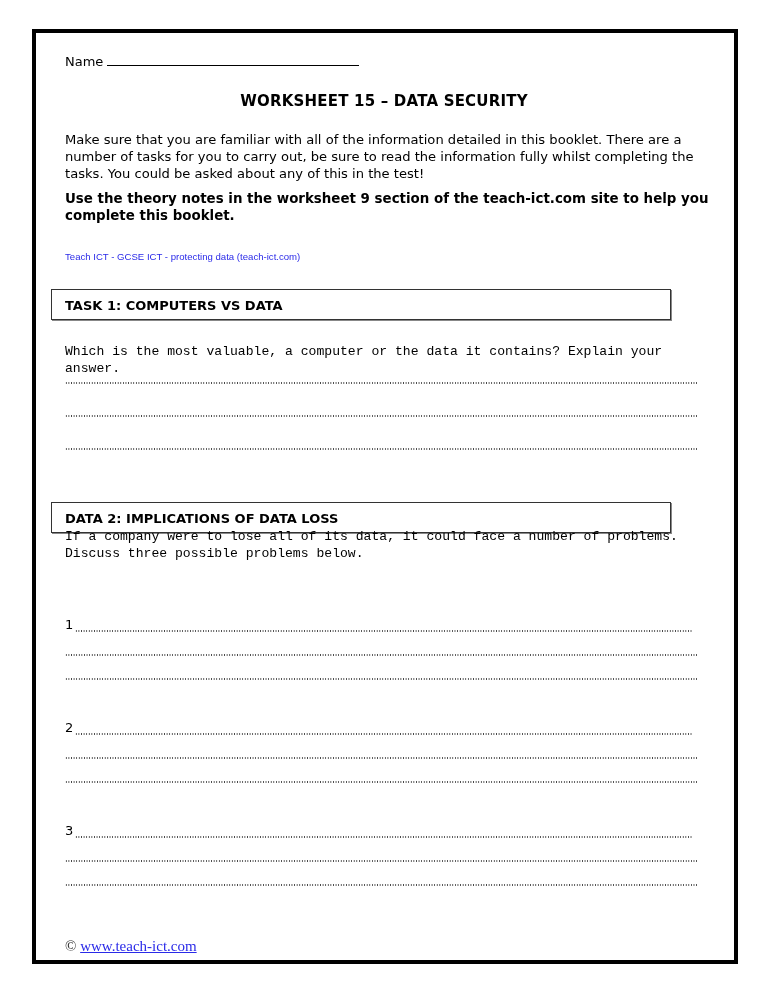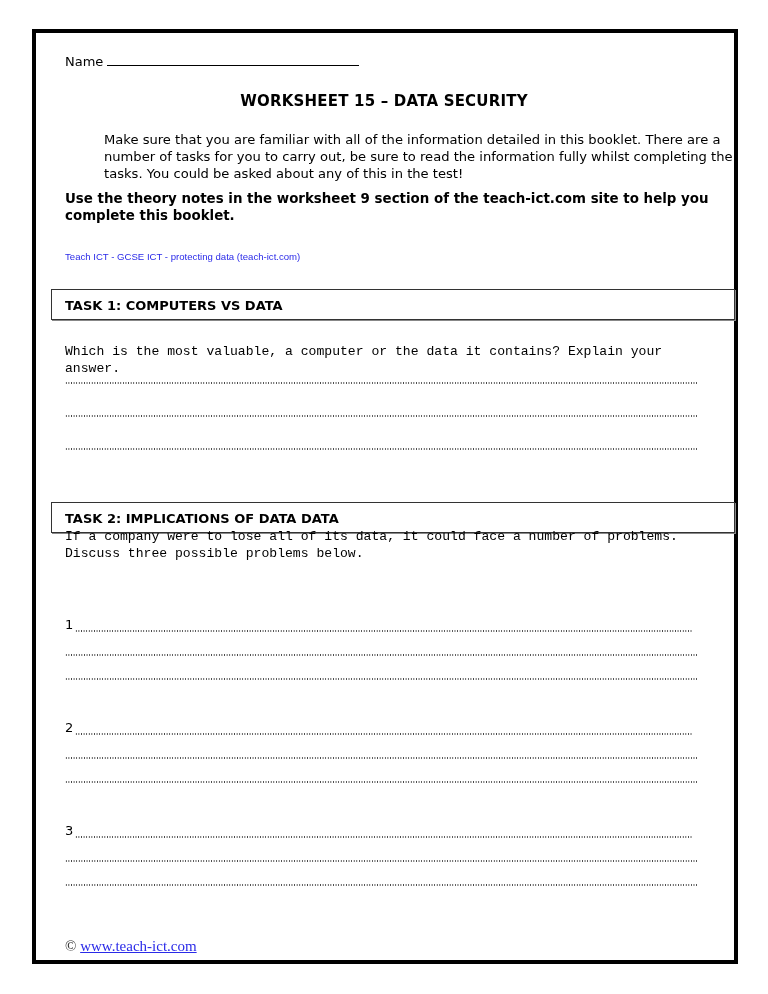--- a/index.html
+++ b/index.html
@@ -5,25 +5,25 @@
     html, body { margin: 0; padding: 0; background: #ffffff; }
     body { width: 768px; height: 994px; position: relative; overflow: hidden; font-family: "DejaVu Sans", sans-serif; color: #000; }
     .page-border {
       position: absolute; left: 32px; top: 29px; width: 698px; height: 927px;
       border: 4px solid #000; box-sizing: content-box;
     }
     .abs { position: absolute; }
     .name-row { left: 65px; top: 53px; font-size: 13px; white-space: nowrap; text-align: center; }
     .name-line { display: inline-block; width: 252px; border-bottom: 1px solid #000; margin-left: 4px; height: 12px; vertical-align: baseline; }
     .title { left: 0; width: 768px; top: 92px; text-align: center; font-size: 15px; font-weight: bold; letter-spacing: 0.2px; }
-    .intro { left: 65px; top: 131px; width: 650px; font-size: 13.1px; line-height: 17px; margin-left: 39px; }
+    .intro { left: 65px; top: 131px; width: 650px; font-size: 13.1px; line-height: 17px; }
     .bold-note { left: 65px; top: 190px; width: 660px; font-size: 13.4px; font-weight: bold; line-height: 17px; }
     .link-small { left: 65px; top: 251px; font-family: "Liberation Sans", sans-serif; font-size: 9.6px; color: #2a2ae8; cursor: pointer; }
     .task-box {
-      position: absolute; left: 51px; width: 684px; height: 31px;
+      position: absolute; left: 51px; width: 620px; height: 31px;
       border: 1px solid #333; box-shadow: 1px 1px 0 #888; box-sizing: border-box;
     }
     .task-title { position: absolute; left: 13px; top: 8px; font-size: 13px; font-weight: bold; white-space: nowrap; }
     .question { left: 65px; width: 650px; font-size: 13.1px; line-height: 17px; font-family: Liberation Mono, monospace; }
     .dots {
       position: absolute; left: 65px; width: 632px; height: 2px;
       background-image: radial-gradient(circle, #444 0.6px, transparent 0.9px);
       background-size: 2.6px 2px; background-repeat: repeat-x;
     }
     .num-line { position: absolute; left: 65px; font-size: 13px; line-height: 14px; }
@@ -56,21 +56,21 @@
   <span class="task-title">TASK 1: COMPUTERS VS DATA</span>
 </div>
 
 <div class="abs question" style="top:343px;">Which is the most valuable, a computer or the data it contains?  Explain your answer.</div>
 
 <div class="dots" style="top:382px;"></div>
 <div class="dots" style="top:415px;"></div>
 <div class="dots" style="top:448px;"></div>
 
 <div class="task-box" style="top:502px;">
-  <span class="task-title">TASK 2: IMPLICATIONS OF DATA DATA</span>
+  <span class="task-title">DATA 2: IMPLICATIONS OF DATA LOSS</span>
 </div>
 
 <div class="abs question" style="top:528px;">If a company were to lose all of its data, it could face a number of problems.  Discuss three possible problems below.</div>
 
 <span class="num-line" style="top:618px;">1</span>
 <div class="num-dots" style="top:630px;"></div>
 <div class="dots" style="top:654px;"></div>
 <div class="dots" style="top:678px;"></div>
 
 <span class="num-line" style="top:721px;">2</span>

